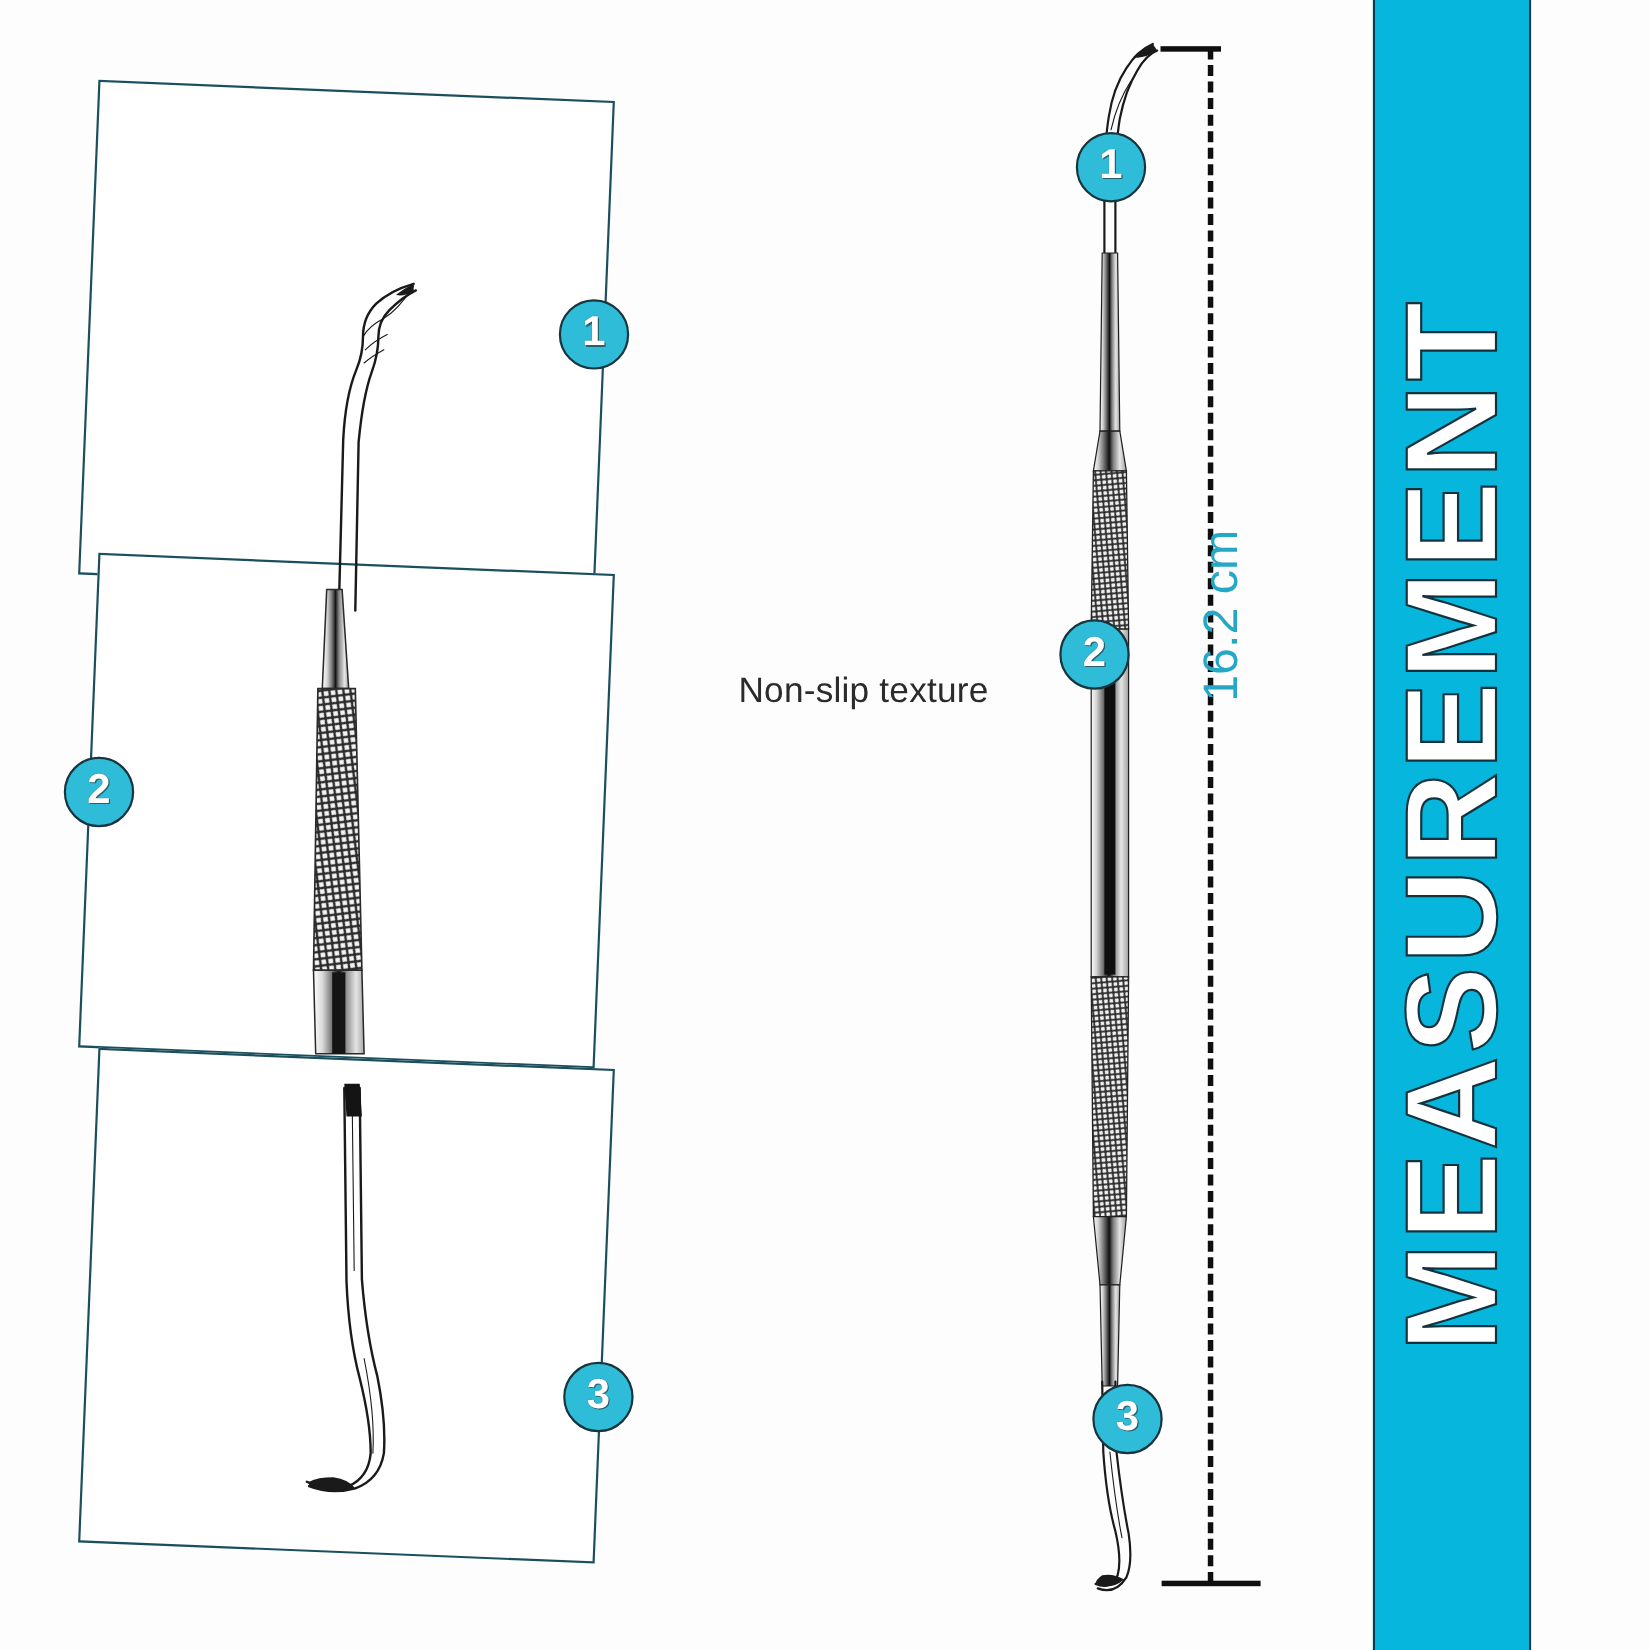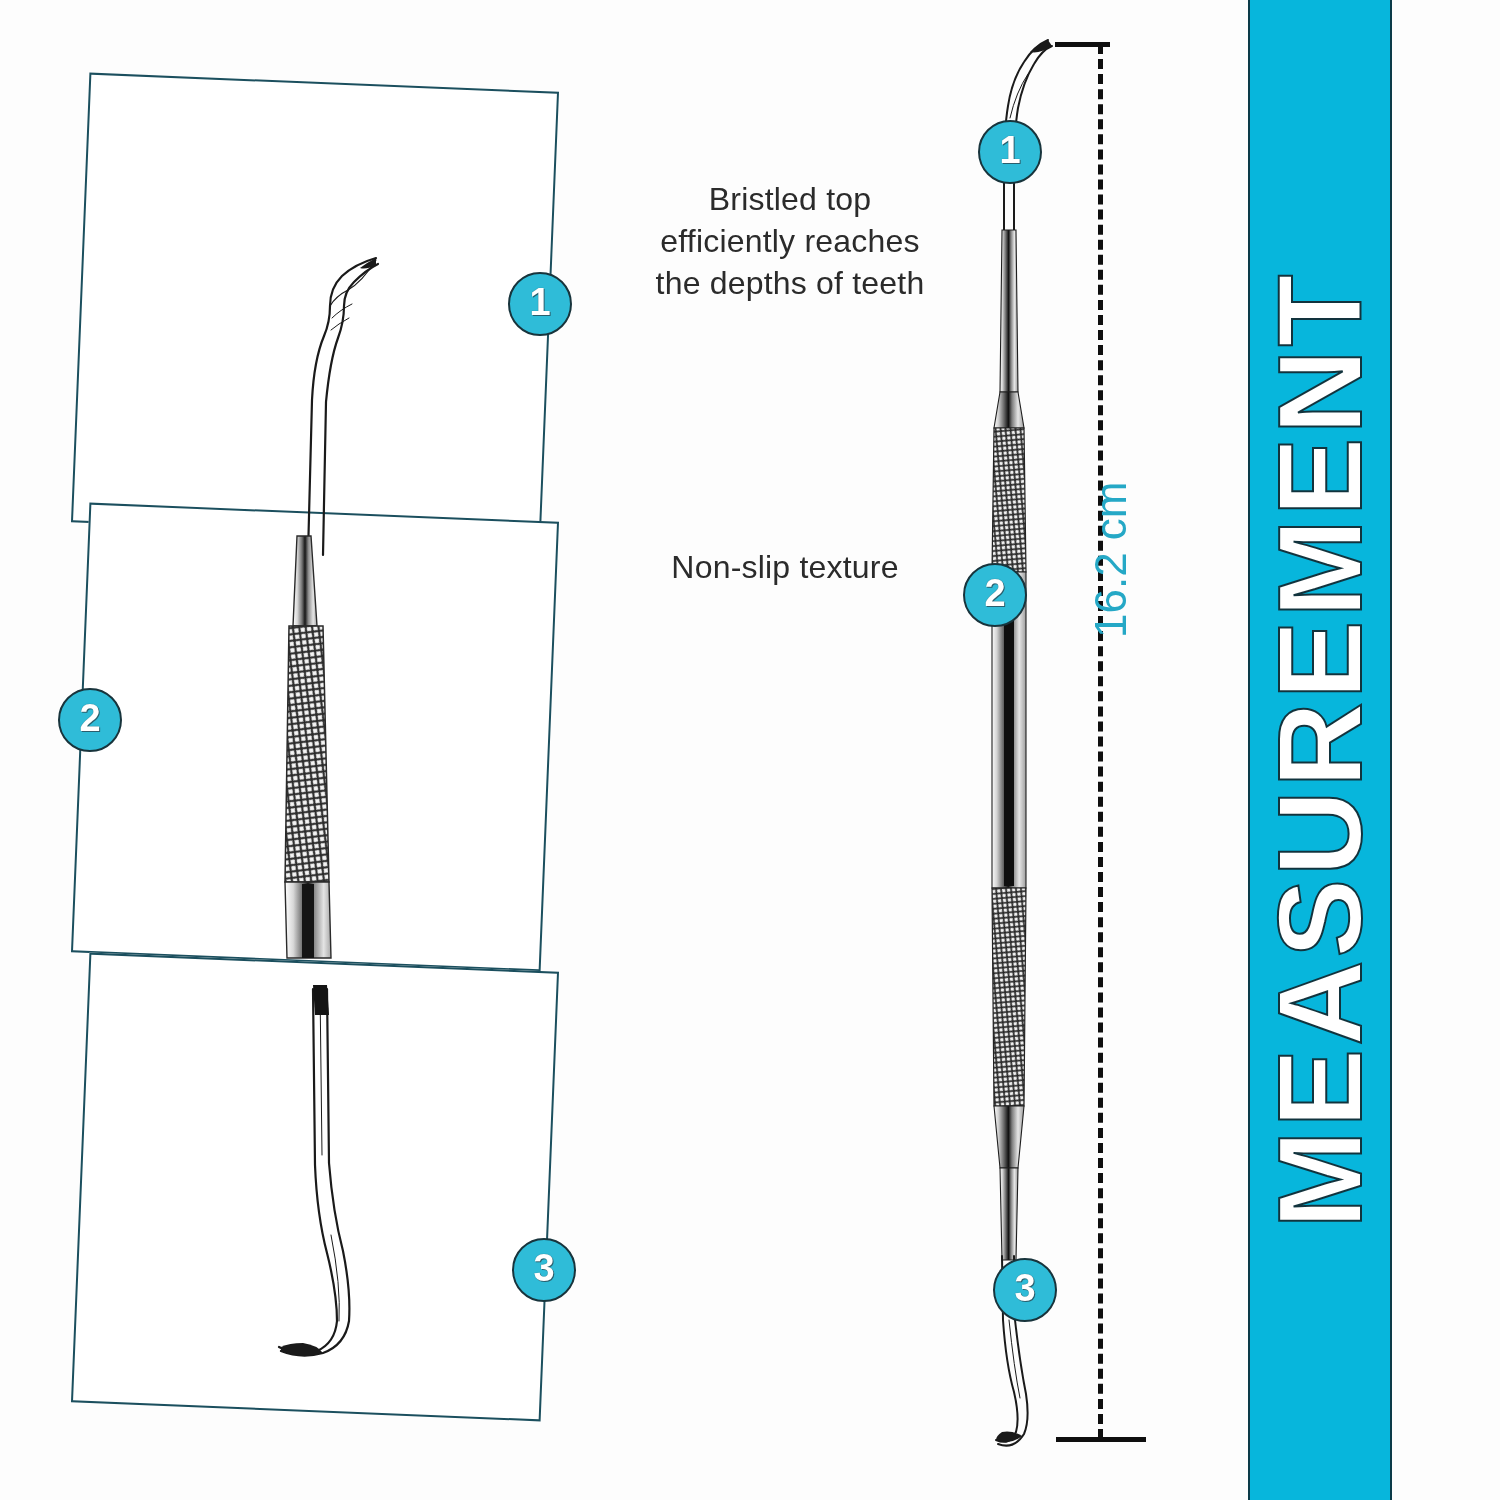--- a/index.html
+++ b/index.html
@@ -61,21 +61,21 @@
   .caption {
     position: absolute;
     color: #2b2b2b;
     font-size: 32px;
     line-height: 1.32;
     text-align: center;
     font-family: "Liberation Sans", sans-serif;
     letter-spacing: 0.2px;
   }
   .cap-1 { left: 620px; top: 178px;  width: 340px; }
-  .cap-2 { left: 620px; top: 546px;  width: 330px; text-align: center; }
+  .cap-2 { left: 620px; top: 606px;  width: 330px; text-align: center; }
   .cap-3 { left: 660px; top: 1252px; width: 270px; text-align: center; }
 
   
   .dim-dash {
     position: absolute;
     left: 1098px;
     top: 44px;
     width: 0;
     height: 1395px;
     border-left: 5px dashed #0f0f0f;
@@ -200,25 +200,20 @@
   <div class="badge badge-p1">
     <span>1</span>
   </div>
   <div class="badge badge-p2">
     <span>2</span>
   </div>
   <div class="badge badge-p3">
     <span>3</span>
   </div>
 
-  <div class="caption cap-1">
-    <div>Bristled top</div>
-    <div>efficiently reaches</div>
-    <div>the depths of teeth</div>
-  </div>
   <div class="caption cap-2">
     <div>Non-slip texture</div>
   </div>
 
   <svg class="main-tool" viewBox="0 0 170 1450">
     <defs>
       <linearGradient id="steelM" x1="0" y1="0" x2="1" y2="0">
         <stop offset="0%" stop-color="#fafafa"></stop>
         <stop offset="14%" stop-color="#d4d4d4"></stop>
         <stop offset="33%" stop-color="#6a6a6a"></stop>

